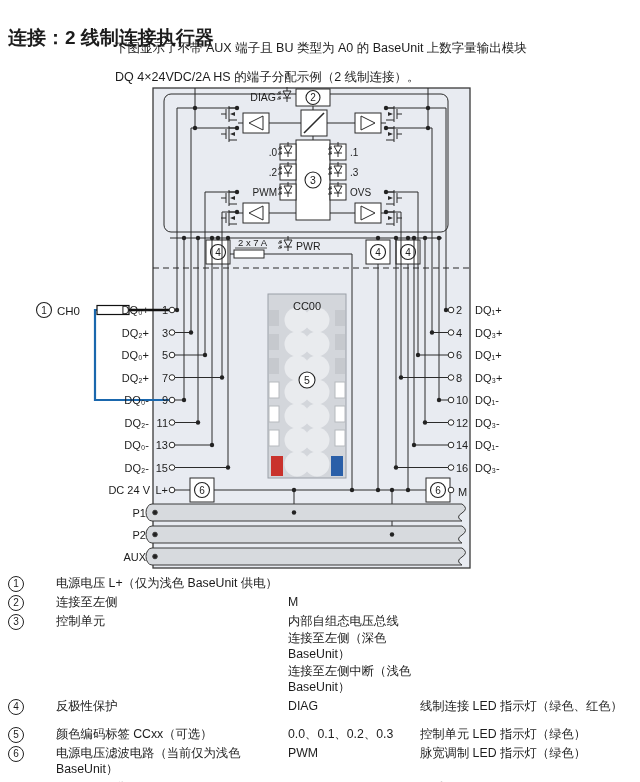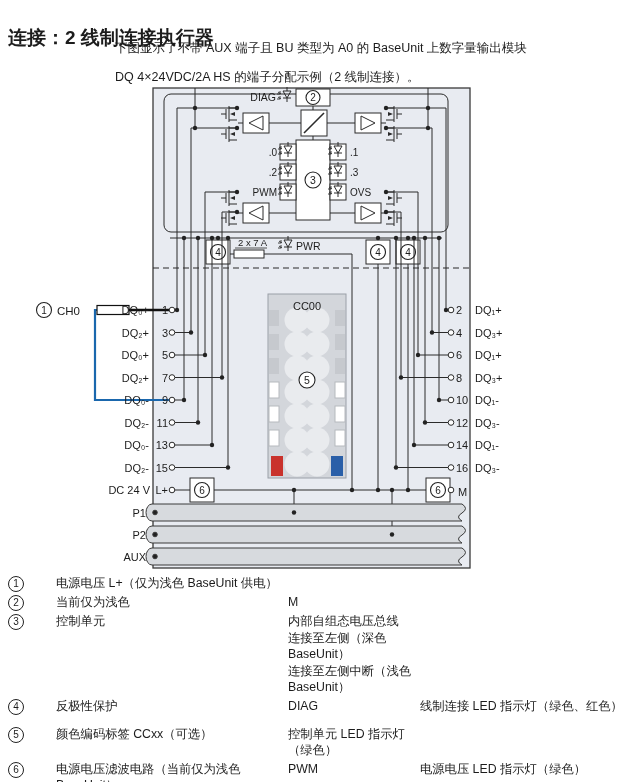--- a/index.html
+++ b/index.html
@@ -353,46 +353,47 @@
   </g>
 </svg>
 
 <div id="legend">
     <div class="lrow">
       <div><span class="circ">1</span></div>
       <div class="cell">电源电压 L+（仅为浅色 BaseUnit 供电）</div>
     </div>
     <div class="lrow">
       <div><span class="circ">2</span></div>
-      <div class="cell">当前仅为浅色</div>
+      <div class="cell">连接至左侧</div>
       <div class="cell">M</div>
     </div>
     <div class="lrow">
       <div><span class="circ">3</span></div>
       <div class="cell">控制单元</div>
       <div class="cell">内部自组态电压总线
 连接至左侧（深色 BaseUnit）
 连接至左侧中断（浅色 BaseUnit）</div>
     </div>
     <div class="lrow">
       <div><span class="circ">4</span></div>
       <div class="cell">反极性保护</div>
       <div class="cell">DIAG</div>
       <div class="cell">线制连接 LED 指示灯（绿色、红色）</div>
     </div>
     <div class="lrow gap">
       <div><span class="circ">5</span></div>
       <div class="cell">颜色编码标签 CCxx（可选）</div>
+      <div class="cell">0.0、0.1、0.2、0.3</div>
       <div class="cell">控制单元 LED 指示灯（绿色）</div>
     </div>
     <div class="lrow">
       <div><span class="circ">6</span></div>
       <div class="cell">电源电压滤波电路（当前仅为浅色 BaseUnit）</div>
       <div class="cell">PWM</div>
-      <div class="cell">电源电压 LED 指示灯（绿色）</div>
+      <div class="cell">脉宽调制 LED 指示灯（绿色）</div>
     </div>
     <div class="lrow">
       <div><span class="plainsym">DQₙ+</span></div>
       <div class="cell">输出信号，通道 n</div>
       <div class="cell">OVS</div>
       <div class="cell">过采样 LED 指示灯（绿色）</div>
     </div>
   </div>
 
 </body></html>

